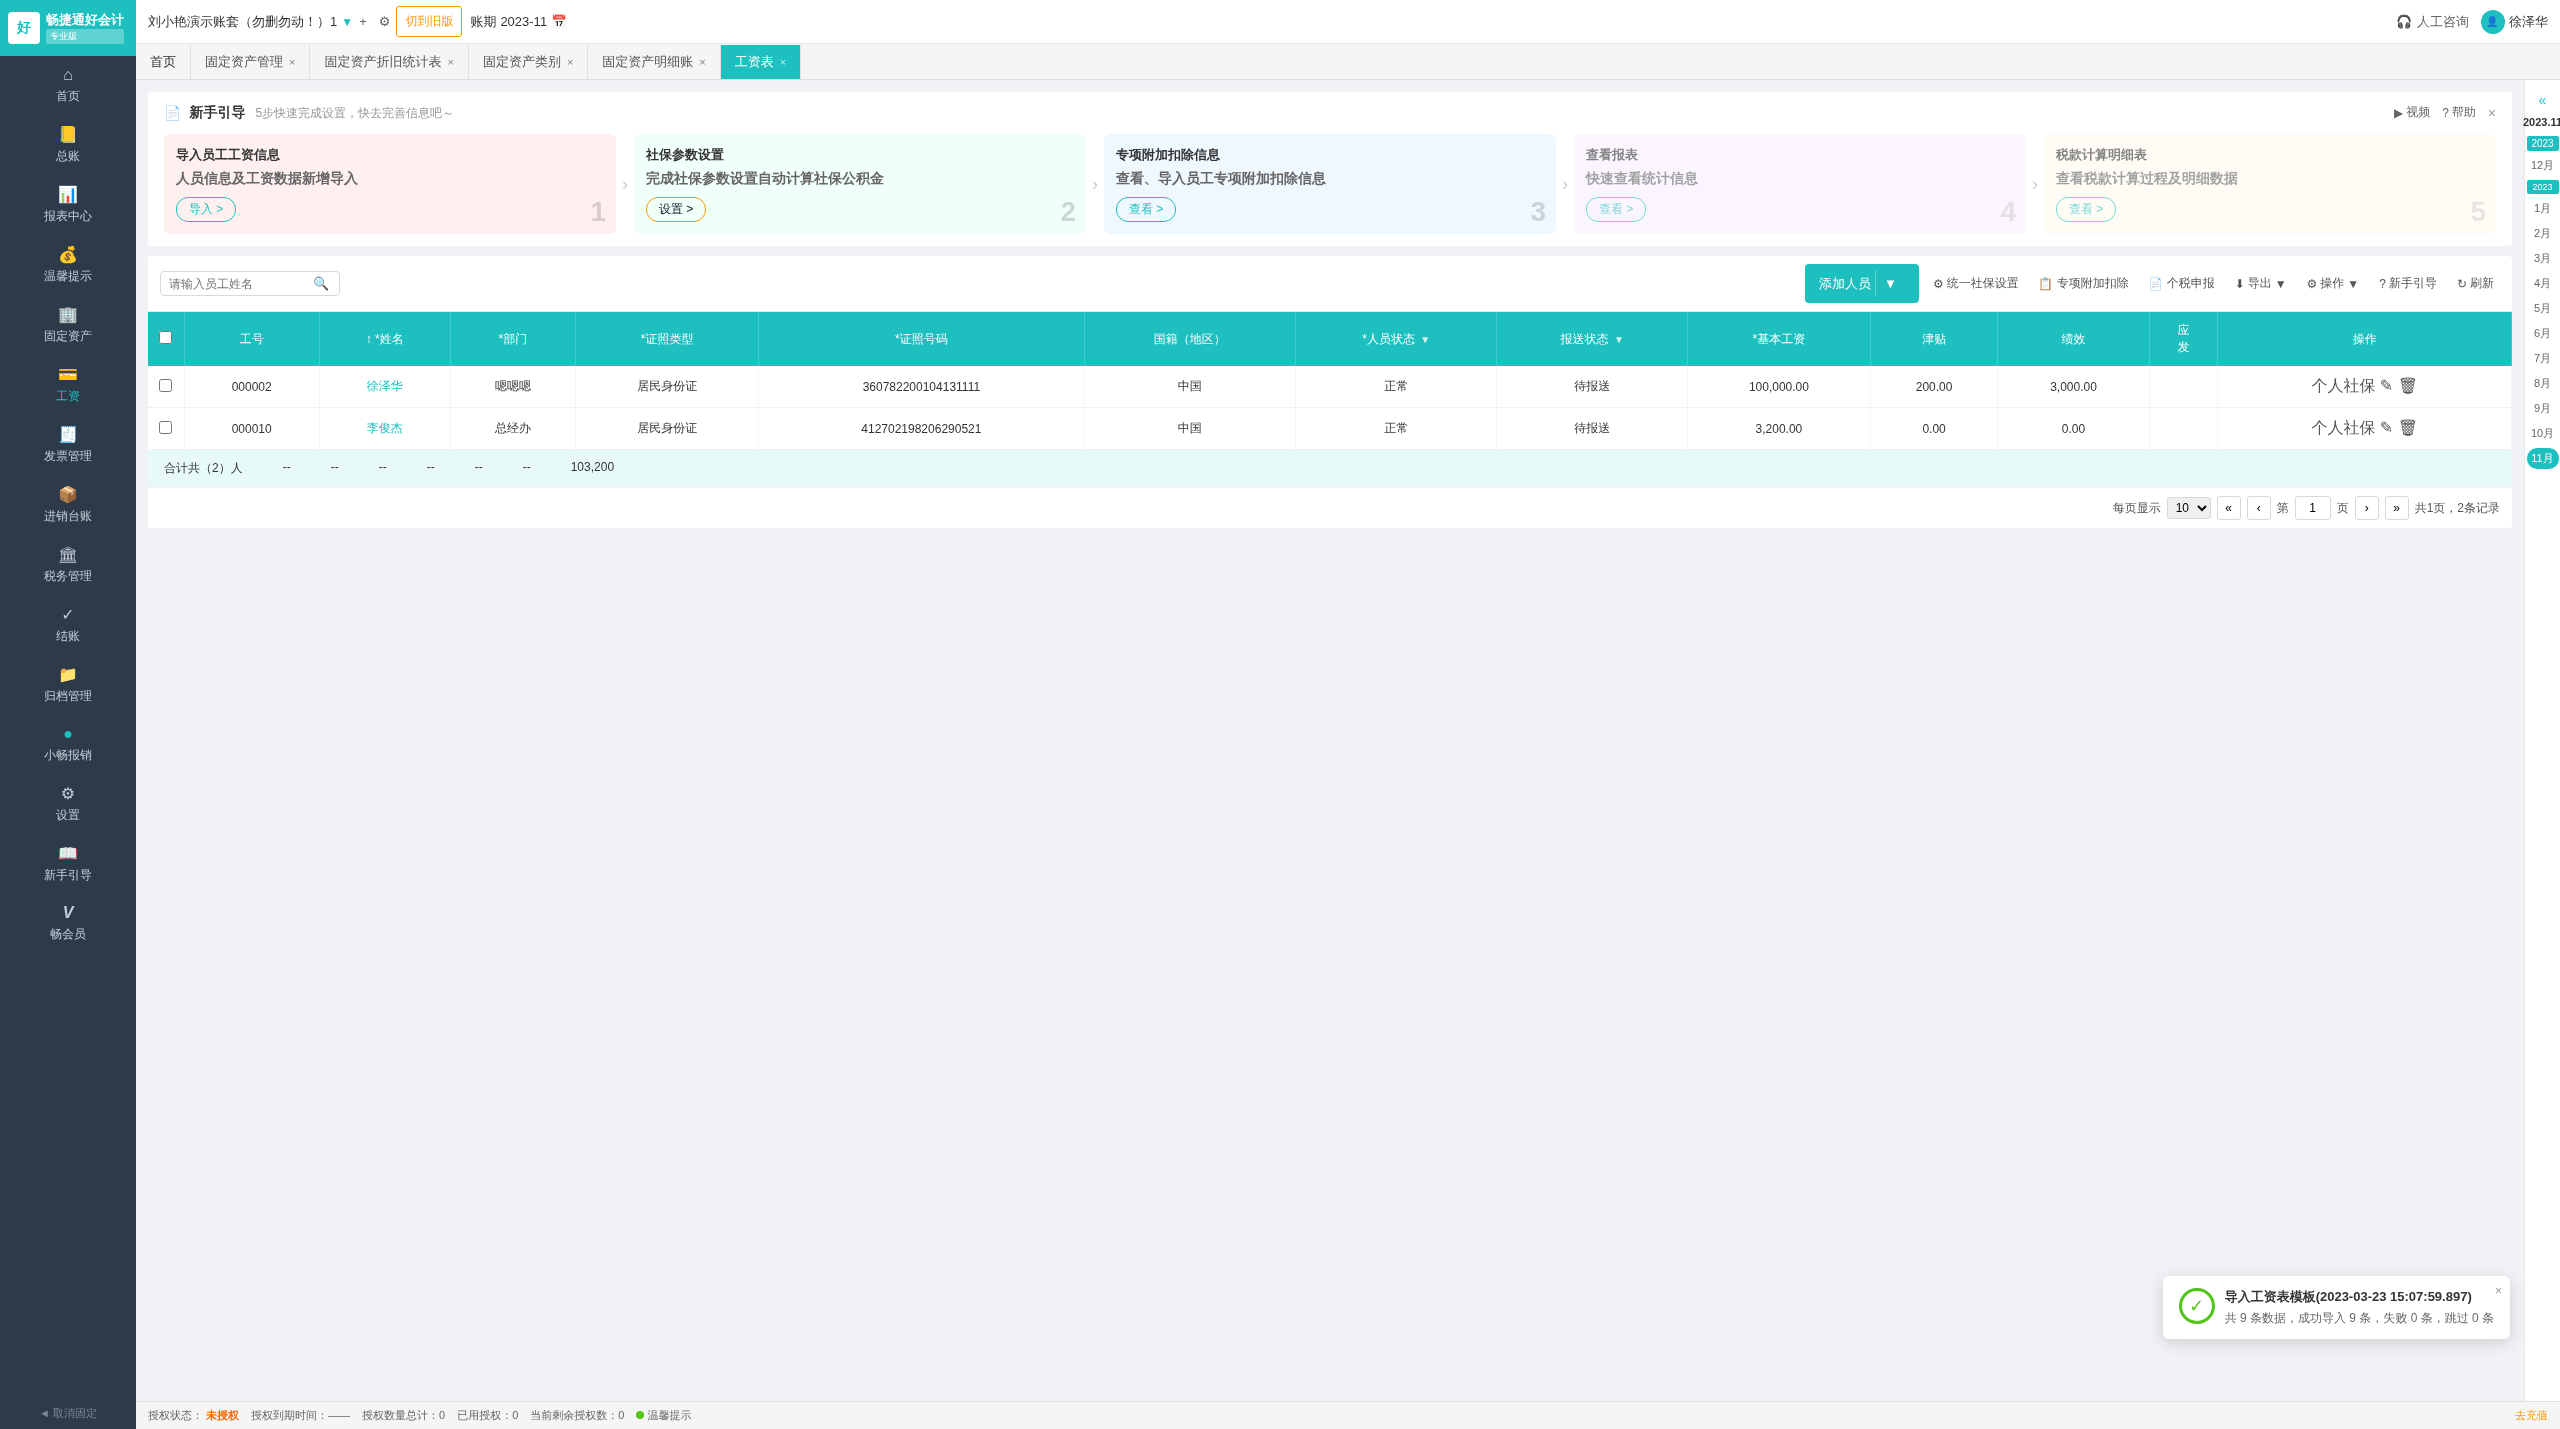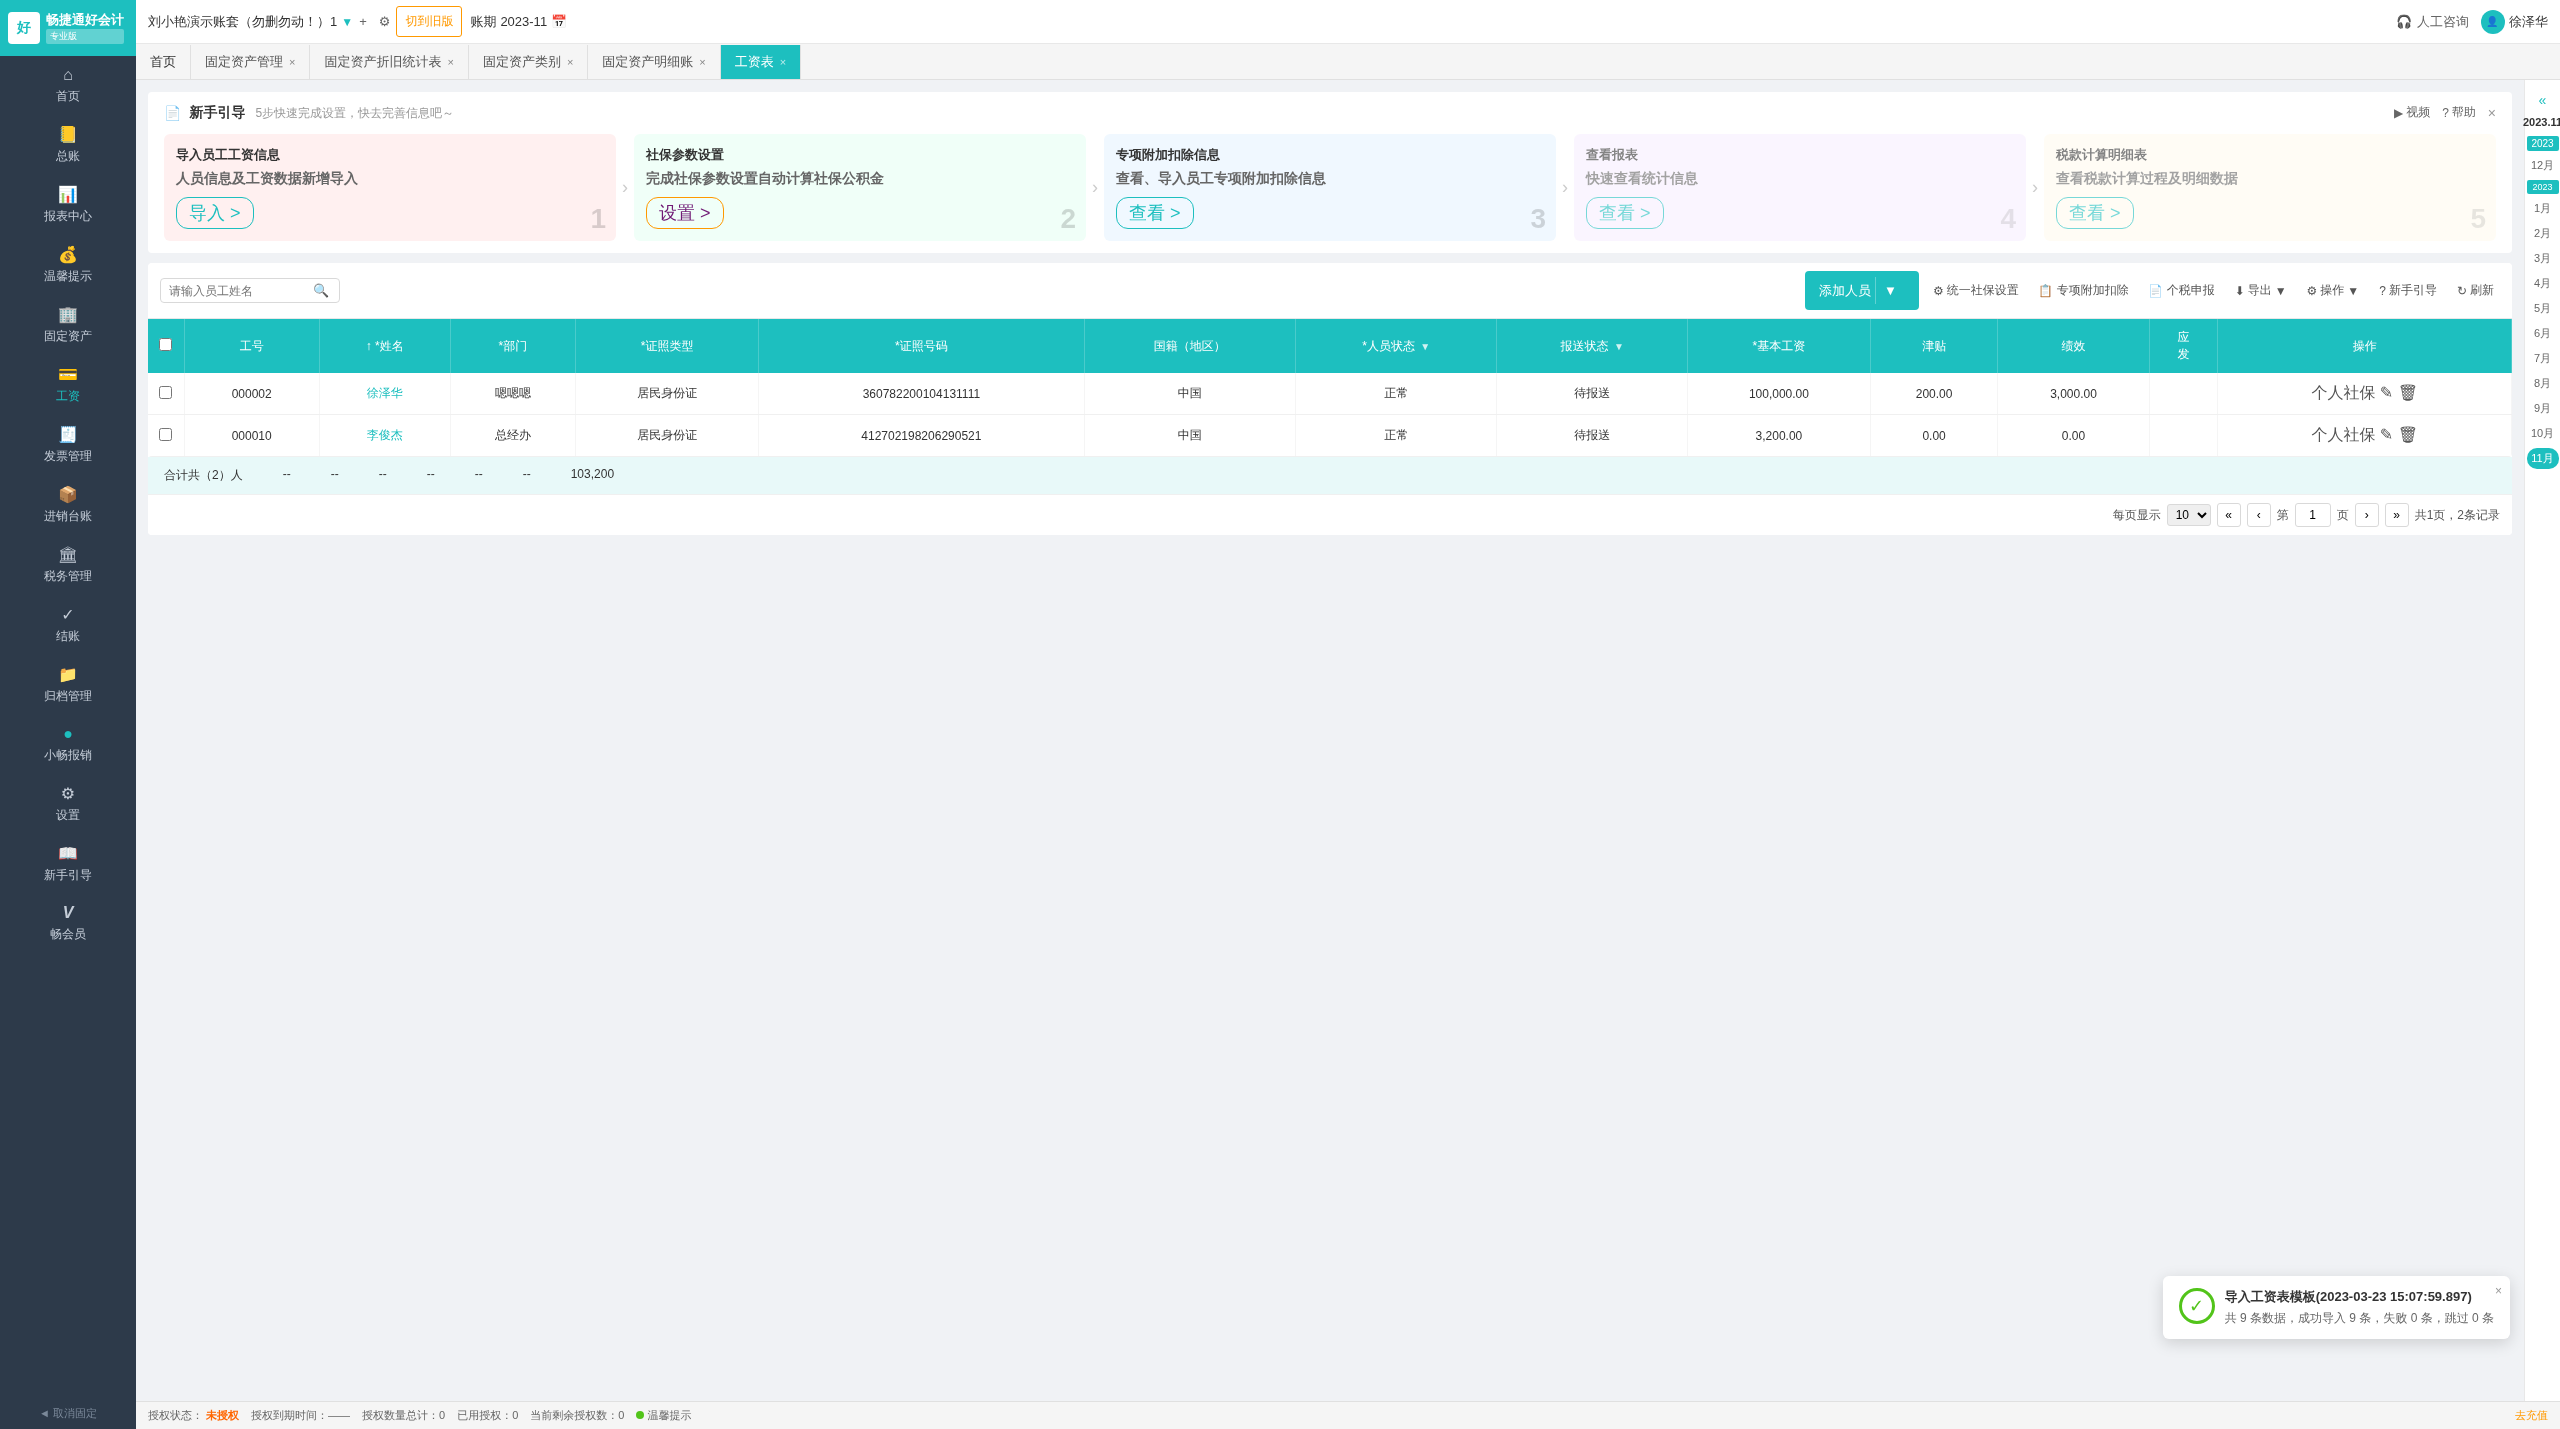--- a/index.html
+++ b/index.html
@@ -230,25 +230,25 @@
     }
     .guide-step-title { font-size: 13px; font-weight: bold; color: #333; margin-bottom: 4px; }
     .guide-step-desc { font-size: 14px; color: #666; line-height: 1.5; font-weight: bold; }
     .guide-step-btn {
       display: inline-block;
       margin-top: 8px;
       padding: 3px 12px;
       border: 1px solid #1dbfbf;
       border-radius: 12px;
       color: #1dbfbf;
-      font-size: 18px;
+      font-size: 12px;
       cursor: pointer;
       background: none;
     }
-    .guide-step-btn-orange { border-color: #ff9900; color: #701a75; }
+    .guide-step-btn-orange { border-color: #ff9900; color: #0f172a; }
     .guide-links {
       position: absolute;
       right: 16px;
       top: 12px;
       display: flex;
       align-items: center;
       gap: 12px;
     }
     .guide-link { font-size: 12px; color: #666; cursor: pointer; display: flex; align-items: center; gap: 3px; }
     .guide-close { cursor: pointer; color: #999; font-size: 14px; }

